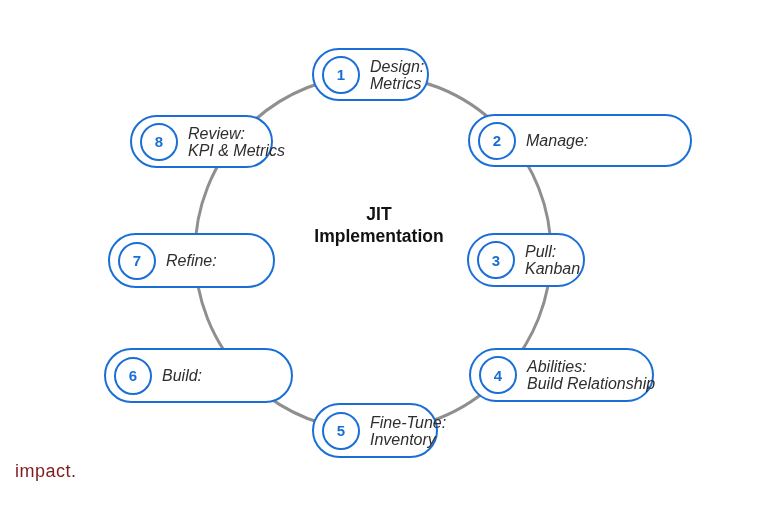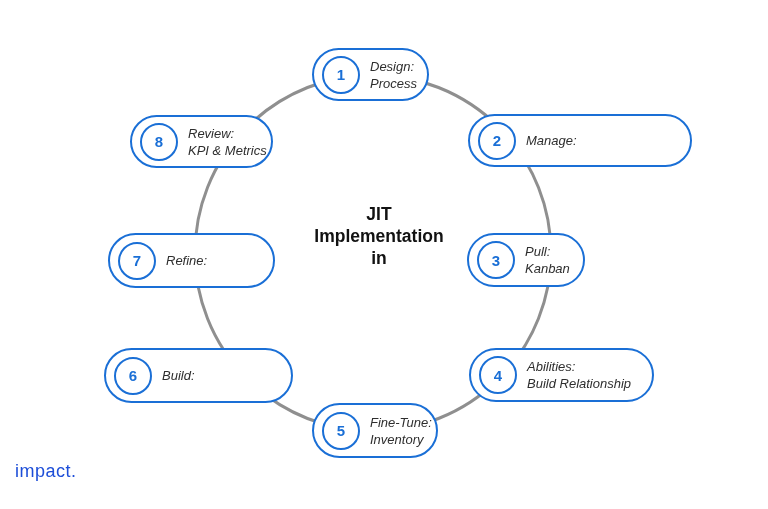--- a/index.html
+++ b/index.html
@@ -42,21 +42,21 @@
     border-radius: 50%;
     display: flex;
     align-items: center;
     justify-content: center;
     font-size: 15px;
     font-weight: 700;
     color: #1a6fd6;
     background: #ffffff;
   }
   .step-label {
-    font-size: 13px;
+    font-size: 16px;
     font-style: italic;
     line-height: 17px;
     color: #2e2e2e;
     white-space: nowrap;
     padding-right: 14px;
   }
   .step-label span { display: block; }
   .diagram-title {
     position: absolute;
     left: 369px;
@@ -70,39 +70,39 @@
     white-space: nowrap;
   }
   .diagram-title span { display: block; margin-left: 20px; }
   .brand-logo {
     position: absolute;
     left: 15px;
     top: 461px;
     font-size: 18px;
     font-weight: 500;
     letter-spacing: 0.5px;
-    color: #1d4ed8;
+    color: #7f1d1d;
   }
 </style>
 </head>
 <body>
 
 <div class="canvas">
 
   <svg class="ring-svg" viewBox="0 0 768 509" aria-hidden="true">
     <circle cx="373" cy="253" r="178" fill="none" stroke="#8f8f8f" stroke-width="3"></circle>
   </svg>
 
   <div class="pill" style="left:312px; top:48px; width:117px; height:53px;">
     <div class="num-circle">
       <span>1</span>
     </div>
     <div class="step-label">
       <span>Design:</span>
-      <span>Process</span>
+      <span>Metrics</span>
     </div>
   </div>
 
   <div class="pill" style="left:468px; top:114px; width:224px; height:53px;">
     <div class="num-circle">
       <span>2</span>
     </div>
     <div class="step-label">
       <span>Manage:</span>
     </div>
@@ -162,18 +162,17 @@
     </div>
     <div class="step-label">
       <span>Review:</span>
       <span>KPI &amp; Metrics</span>
     </div>
   </div>
 
   <div class="diagram-title">
     <span>JIT</span>
     <span>Implementation</span>
-    <span>in</span>
   </div>
 
   <div class="brand-logo">impact.</div>
 
 </div>
 
 </body></html>

